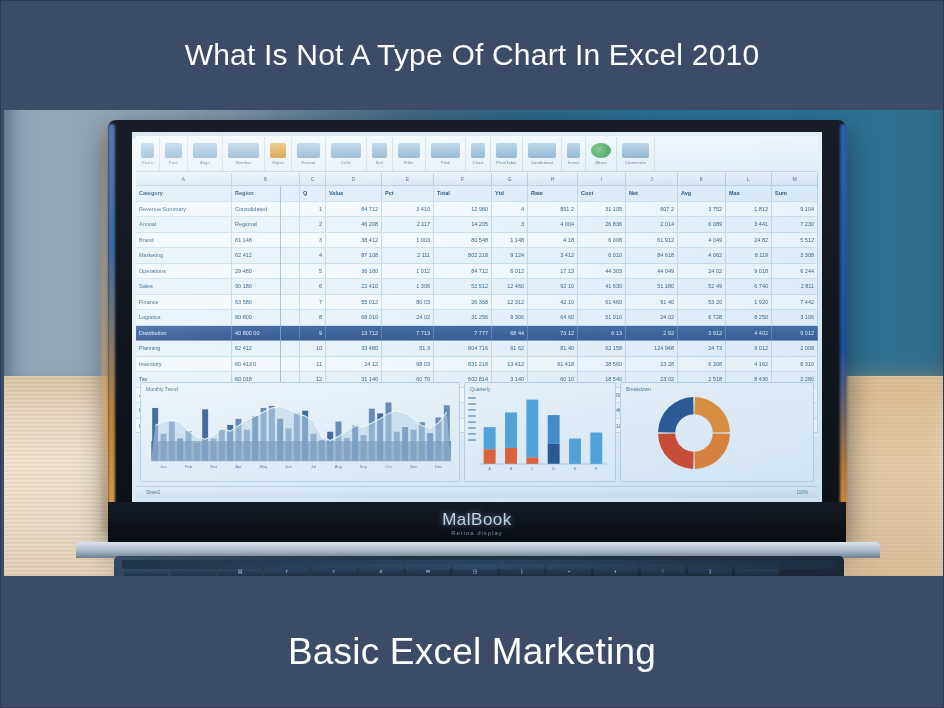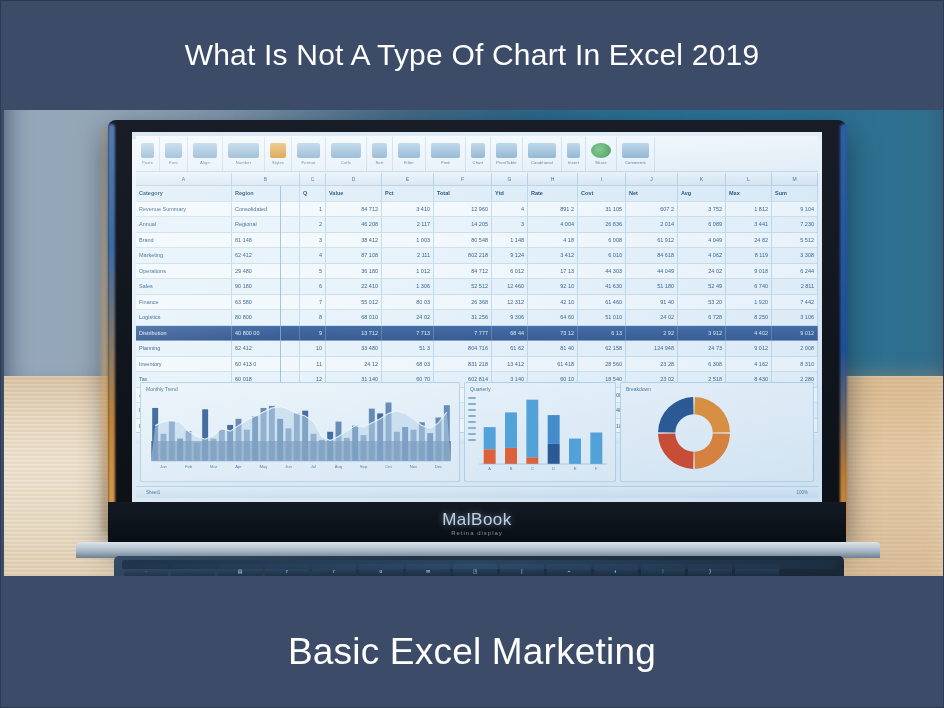--- a/index.html
+++ b/index.html
@@ -846,21 +846,21 @@
           <div class="key" style="width: 50px; height: 14px;">|</div>
           <div class="key" style="width: 50px; height: 14px;">ɑ</div>
           <div class="key" style="width: 50px; height: 14px;">r</div>
           <div class="key" style="width: 50px; height: 14px;">⌐</div>
         </div>
       </div>
     <div class="touchbar"></div>
   </div>
 
   <div class="banner banner-top">
-    <div class="banner-title t-top">What Is Not A Type Of Chart In Excel 2019</div>
+    <div class="banner-title t-top">What Is Not A Type Of Chart In Excel 2010</div>
   </div>
 
   <div class="banner banner-bottom">
     <div class="banner-title t-bottom">Basic Excel Marketing</div>
   </div>
 
   <div class="page-border"></div>
 </div>
 
 </body></html>

